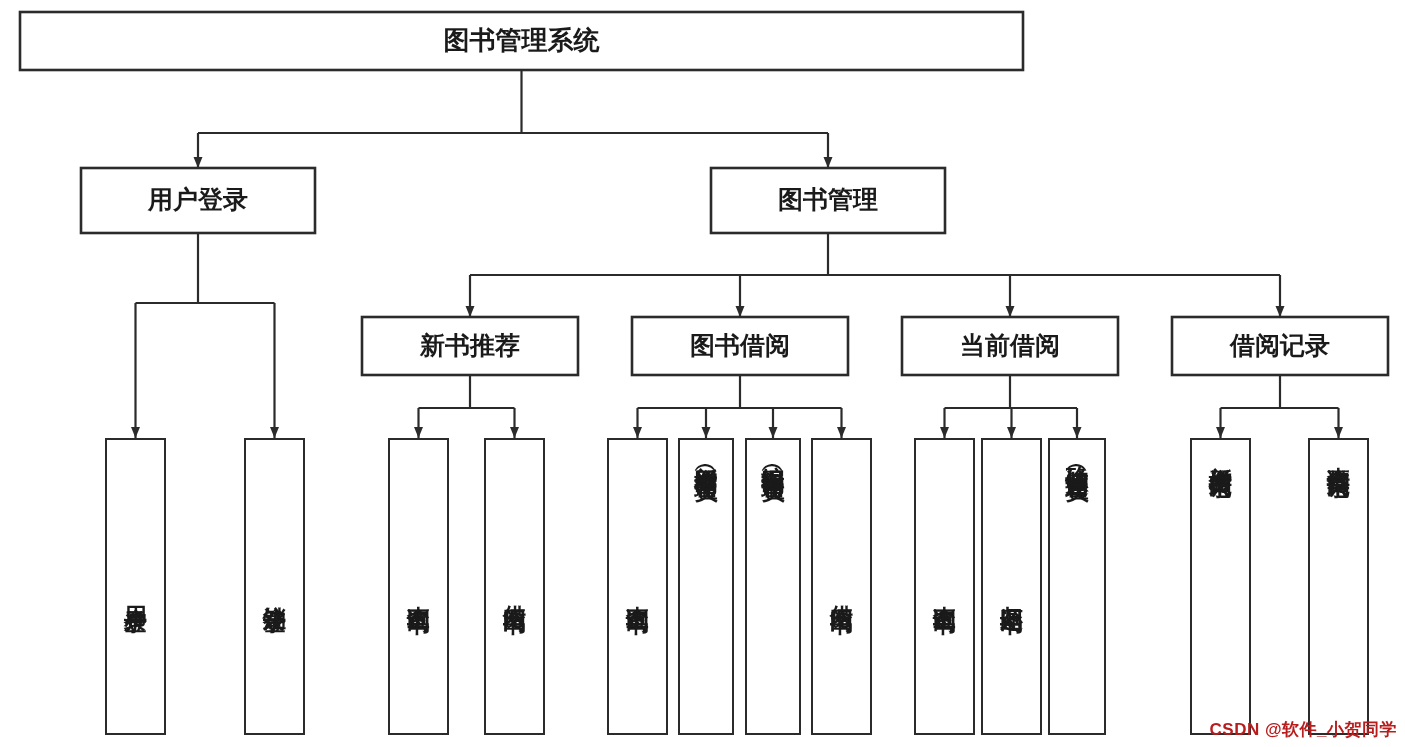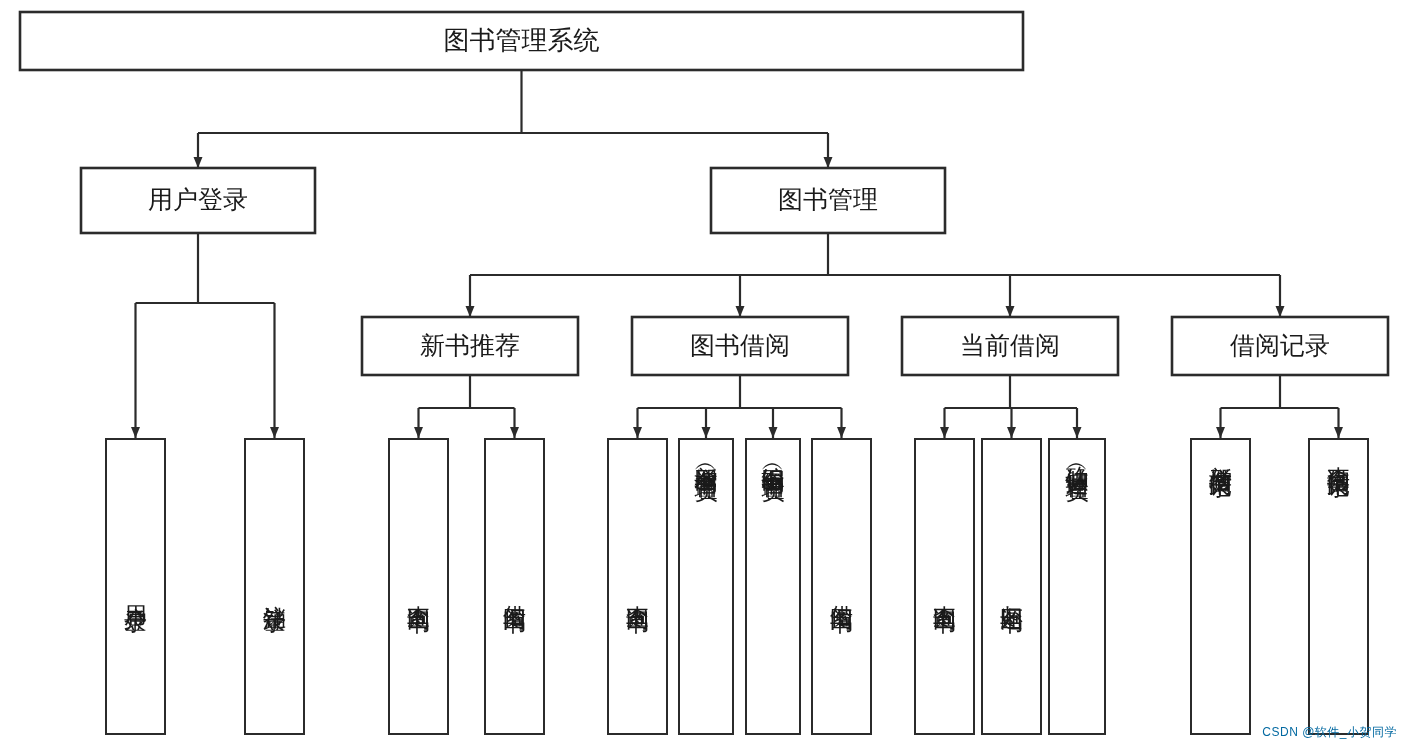--- a/index.html
+++ b/index.html
@@ -2,21 +2,21 @@
 <html><head>
 <meta charset="utf-8">
 <style>
   html,body{margin:0;padding:0;}
   body{
     width:1405px;height:747px;
     background:#ffffff;
     font-family:"Liberation Sans","DejaVu Sans",sans-serif;
     overflow:hidden;
   }
-  #stage{position:relative;width:1405px;height:747px;}
+  #stage{position:relative;width:1405px;height:747px;font-weight:bold;}
   svg#diagram{position:absolute;left:0;top:0;width:1405px;height:747px;display:block;}
   .boxrect{fill:#ffffff;stroke:#2b2b2b;stroke-width:2.6;}
   .lnk{stroke:#2b2b2b;stroke-width:2.2;fill:none;}
   .arrowhead{fill:#2b2b2b;stroke:none;}
   .hlabel{
     font-family:"Liberation Sans","DejaVu Sans",sans-serif;
     font-size:25px;fill:#1a1a1a;text-anchor:middle;dominant-baseline:middle;
   }
   .root-label{font-size:26px;}
   
@@ -36,22 +36,22 @@
     line-height:1;
     letter-spacing:2px;
     color:#1a1a1a;
     white-space:nowrap;
     display:block;
   }
   #watermark{
     position:absolute;
     right:8px;bottom:6px;
     font-family:"Liberation Sans","DejaVu Sans",sans-serif;
-    font-size:12px;
-    color:#0369a1;
+    font-size:17px;
+    color:#b91c1c;
     letter-spacing:0.5px;
     white-space:nowrap;
   }
 </style>
 </head>
 <body>
 
 <div id="stage">
   <svg id="diagram" viewBox="0 0 1405 747" xmlns="http://www.w3.org/2000/svg">
     <g id="edges-layer">

